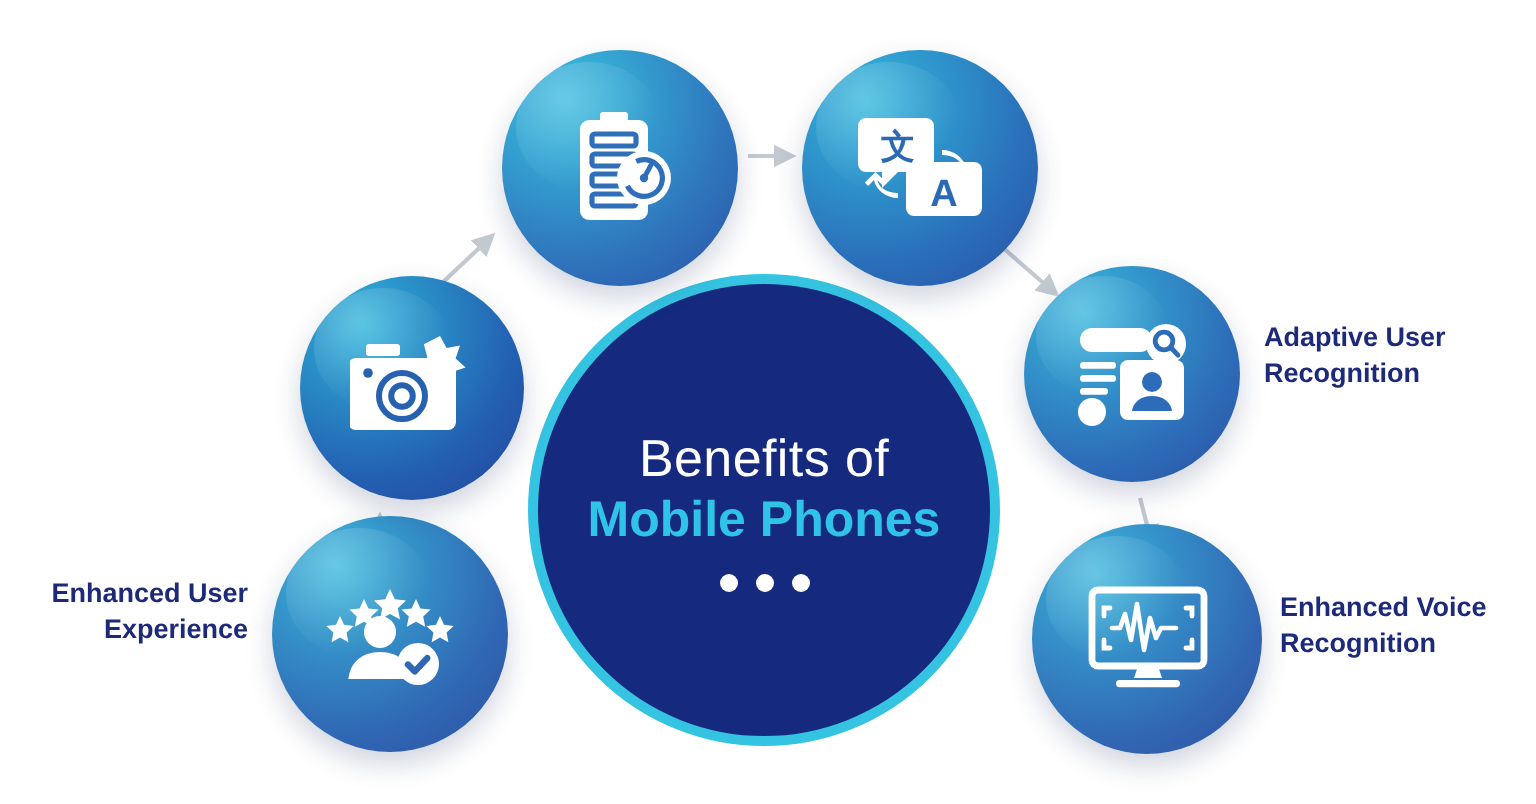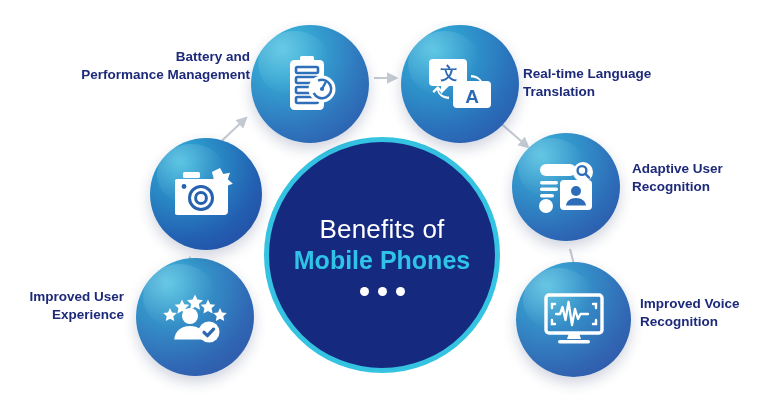--- a/index.html
+++ b/index.html
@@ -220,24 +220,20 @@
         <path d="M45 1 l3.3 6 6.7 -1.2 -2.2 6.4 5 4.6 -6.4 2.1 -.4 6.8 -5.6 -3.9 -5.9 3.4 .1 -6.8 -6.2 -2.6 5.3 -4.2 -1.8 -6.5 z"></path>
       </g>
       <g fill="none" stroke="#2762b0" stroke-width="3">
         <circle cx="26" cy="31" r="11.5"></circle>
         <circle cx="26" cy="31" r="5.4"></circle>
       </g>
       <circle cx="9" cy="19.5" r="2.4" fill="#2762b0"></circle>
     </svg>
   </div>
 
-  <div class="label l-battery">Battery and
-Performance Management</div>
-  <div class="label l-translate">Real-time Language
-Translation</div>
   <div class="label l-adaptive">Adaptive User
 Recognition</div>
-  <div class="label l-voice">Improved Voice
+  <div class="label l-voice">Enhanced Voice
 Recognition</div>
-  <div class="label l-stars">Improved User
+  <div class="label l-stars">Enhanced User
 Experience</div>
 
 </div>
 
 </body></html>

